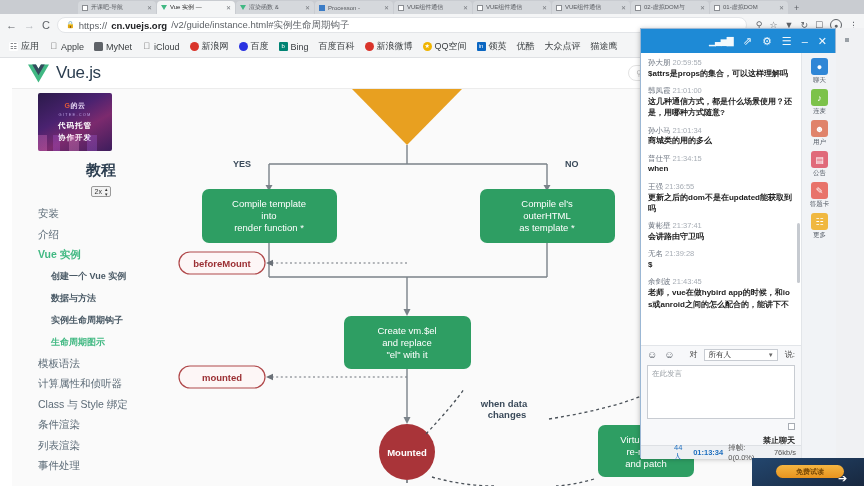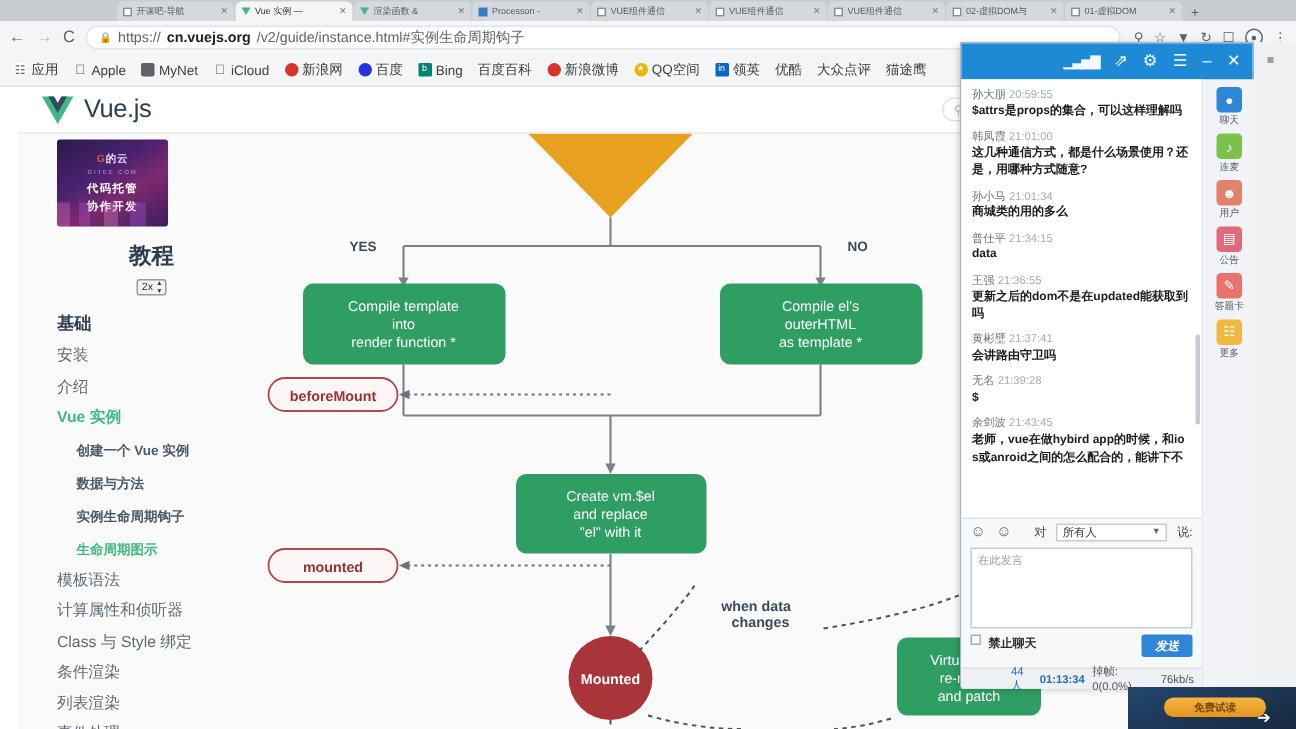--- a/index.html
+++ b/index.html
@@ -167,21 +167,21 @@
     flex:1; height:12px; background:#fff; border:1px solid #c8ccd2;
     display:flex; align-items:center; justify-content:space-between;
     padding:0 3px; font-size:7.5px; color:#333;
   }
   .to-select .dd { font-size:6px; color:#666; }
   .say-label { font-size:8px; color:#444; }
   .compose-input {
     margin:2px 6px 0 6px; height:54px; background:#fff; border:1px solid #c8ccd2;
     font-size:7.5px; color:#9aa0a6; padding:3px 4px;
   }
-  .compose-bottom { display:flex; align-items:flex-start; padding:4px 6px 0 6px; gap:5px; }
+  .compose-bottom { display:flex; align-items:flex-end; padding:4px 6px 0 6px; gap:5px;flex-direction:column; }
   .chk { width:7px; height:7px; border:1px solid #a8adb4; background:#fff; }
   .chk-label { font-size:8px; color:#2c2c2c; font-weight:bold; }
   .send-btn {
     margin-left:auto; background:#2f86d6; color:#fff; font-size:8px;
     padding:2px 9px; border-radius:2px; font-weight:bold;font-style:italic;
   }
   .statusbar {
     position:absolute; left:0; bottom:0; width:160px; height:14px;
     background:#eef0f3; border-top:1px solid #dde0e4;
     display:flex; align-items:center; gap:5px; padding:0 5px; font-size:7.5px;
@@ -377,21 +377,20 @@
           <div class="adl">代码托管</div>
           <div class="adl">协作开发</div>
         </div>
         <div class="tutorial-head">
           <span class="tutorial-title">教程</span>
           <span class="speed-sel">
             <span>2x</span>
             <span class="spc">▴<br>▾</span>
           </span>
         </div>
-        <div class="nav-section">基础</div>
         <div id="sidebar-items">
             <div class="nav-item">安装</div>
             <div class="nav-item">介绍</div>
             <div class="nav-item green">Vue 实例</div>
             <div class="nav-sub">创建一个 Vue 实例</div>
             <div class="nav-sub">数据与方法</div>
             <div class="nav-sub">实例生命周期钩子</div>
             <div class="nav-sub active">生命周期图示</div>
             <div class="nav-item">模板语法</div>
             <div class="nav-item">计算属性和侦听器</div>
@@ -497,21 +496,21 @@
             <div class="msg">
               <div class="msg-head"><span class="nick">韩凤霞</span> <span class="time">21:01:00</span></div>
               <div class="msg-text">这几种通信方式，都是什么场景使用？还是，用哪种方式随意?</div>
             </div>
             <div class="msg">
               <div class="msg-head"><span class="nick">孙小马</span> <span class="time">21:01:34</span></div>
               <div class="msg-text">商城类的用的多么</div>
             </div>
             <div class="msg">
               <div class="msg-head"><span class="nick">普仕平</span> <span class="time">21:34:15</span></div>
-              <div class="msg-text">data</div>
+              <div class="msg-text">when</div>
             </div>
             <div class="msg">
               <div class="msg-head"><span class="nick">王强</span> <span class="time">21:36:55</span></div>
               <div class="msg-text">更新之后的dom不是在updated能获取到吗</div>
             </div>
             <div class="msg">
               <div class="msg-head"><span class="nick">黄彬壁</span> <span class="time">21:37:41</span></div>
               <div class="msg-text">会讲路由守卫吗</div>
             </div>
             <div class="msg">

